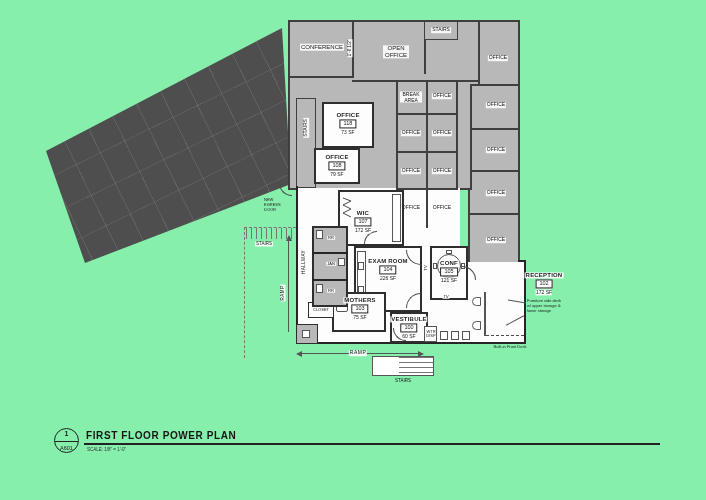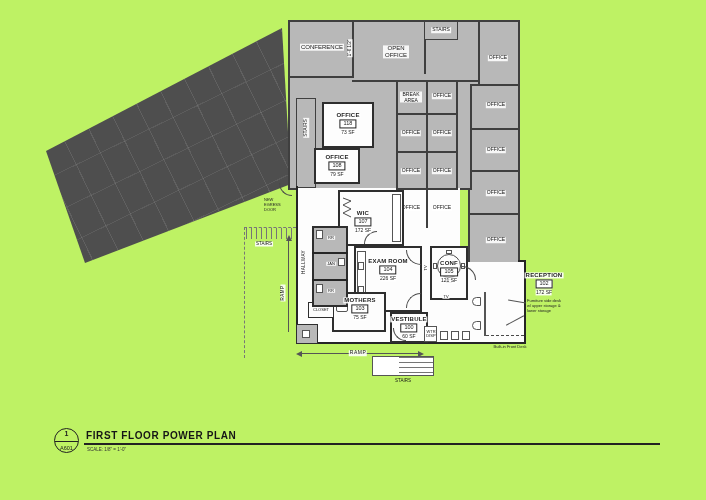--- a/index.html
+++ b/index.html
@@ -1,17 +1,17 @@
 <!DOCTYPE html>
 <html><head>
 <meta charset="utf-8">
 <style>
   html,body{margin:0;padding:0;background:#e8e8e8;}
   *{box-sizing:border-box;}
-  #sheet{position:relative;width:706px;height:500px;background:#bef264;overflow:hidden;
+  #sheet{position:relative;width:706px;height:500px;background:#86efac;overflow:hidden;
          font-family:"Liberation Sans",sans-serif;color:#1c1c1c;}
   .abs{position:absolute;}
   
   .wall{position:absolute;background:#3f3f3f;}
   .bwall{position:absolute;background:#262626;}
   
   .shell{position:absolute;background:#b8b8b8;}
   .white{position:absolute;background:#fdfdfd;}
   
   .lbl{position:absolute;font-size:6px;line-height:1.1;white-space:nowrap;

